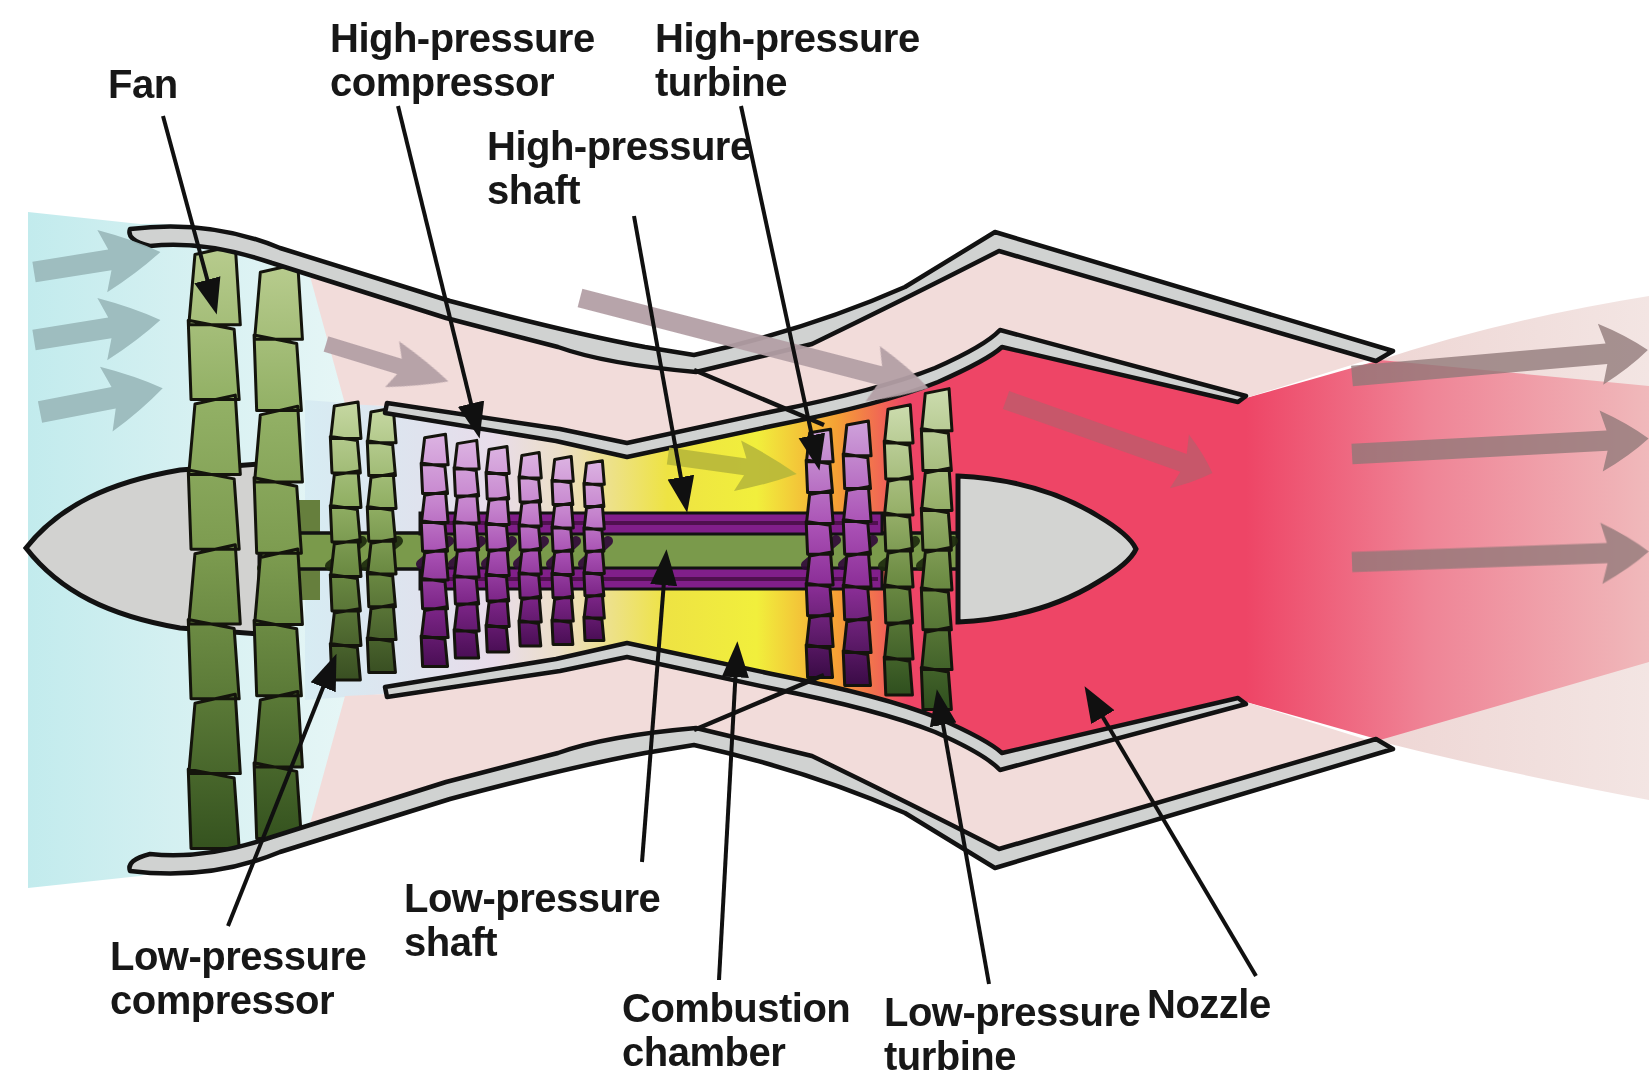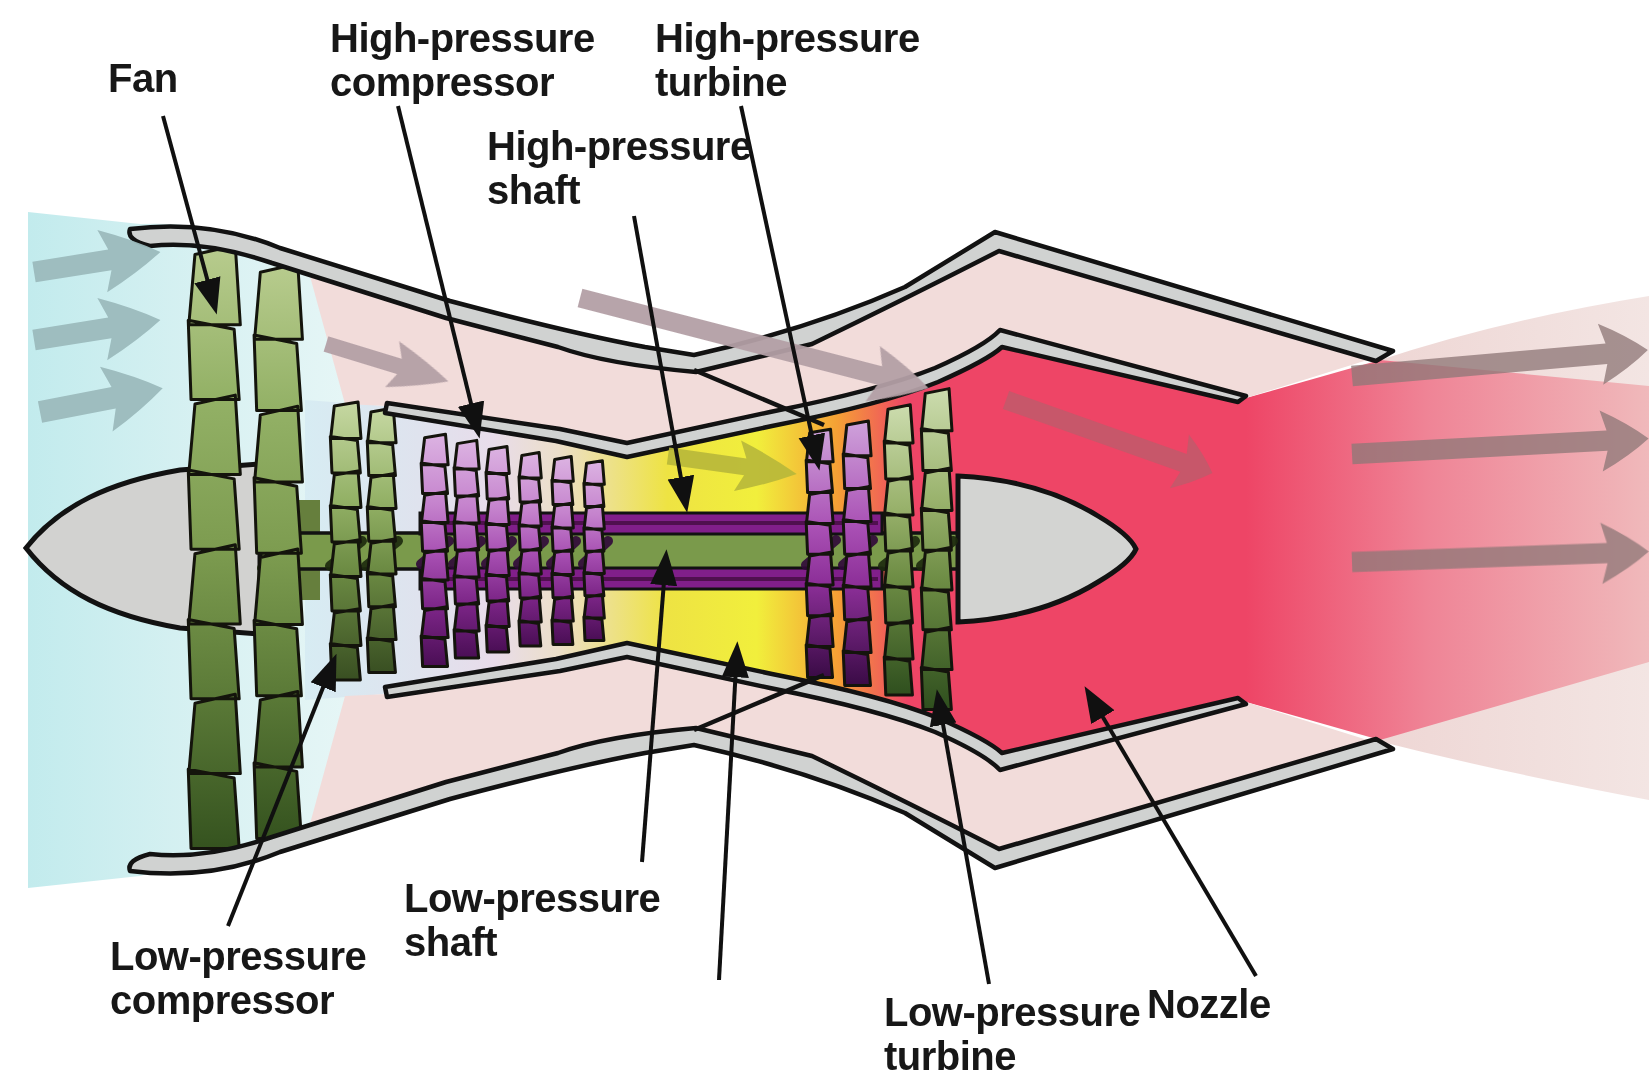--- a/index.html
+++ b/index.html
@@ -213,21 +213,21 @@
     <line x1="741" y1="106" x2="818" y2="464"></line>
     <line x1="634" y1="216" x2="686" y2="506"></line>
     <line x1="642" y1="862" x2="666" y2="556"></line>
     <line x1="719" y1="980" x2="737" y2="648"></line>
     <line x1="228" y1="926" x2="334" y2="660"></line>
     <line x1="989" y1="984" x2="938" y2="696"></line>
     <line x1="1256" y1="976" x2="1088" y2="692"></line>
   </g>
 </svg>
 
-<div class="lbl" style="left:108px;top:56px;">
+<div class="lbl" style="left:108px;top:62px;">
   <span>Fan</span>
 </div>
 <div class="lbl" style="left:330px;top:16px;">
   <span>High-pressure</span>
   <span>compressor</span>
 </div>
 <div class="lbl" style="left:655px;top:16px;">
   <span>High-pressure</span>
   <span>turbine</span>
 </div>
@@ -236,20 +236,24 @@
   <span>shaft</span>
 </div>
 <div class="lbl" style="left:404px;top:876px;">
   <span>Low-pressure</span>
   <span>shaft</span>
 </div>
 <div class="lbl" style="left:110px;top:934px;">
   <span>Low-pressure</span>
   <span>compressor</span>
 </div>
+<div class="lbl" style="left:622px;top:986px;">
+  <span>Combustion</span>
+  <span>chamber</span>
+</div>
 <div class="lbl" style="left:884px;top:990px;">
   <span>Low-pressure</span>
   <span>turbine</span>
 </div>
 <div class="lbl" style="left:1147px;top:982px;">
   <span>Nozzle</span>
 </div>
 
 </div>
 

